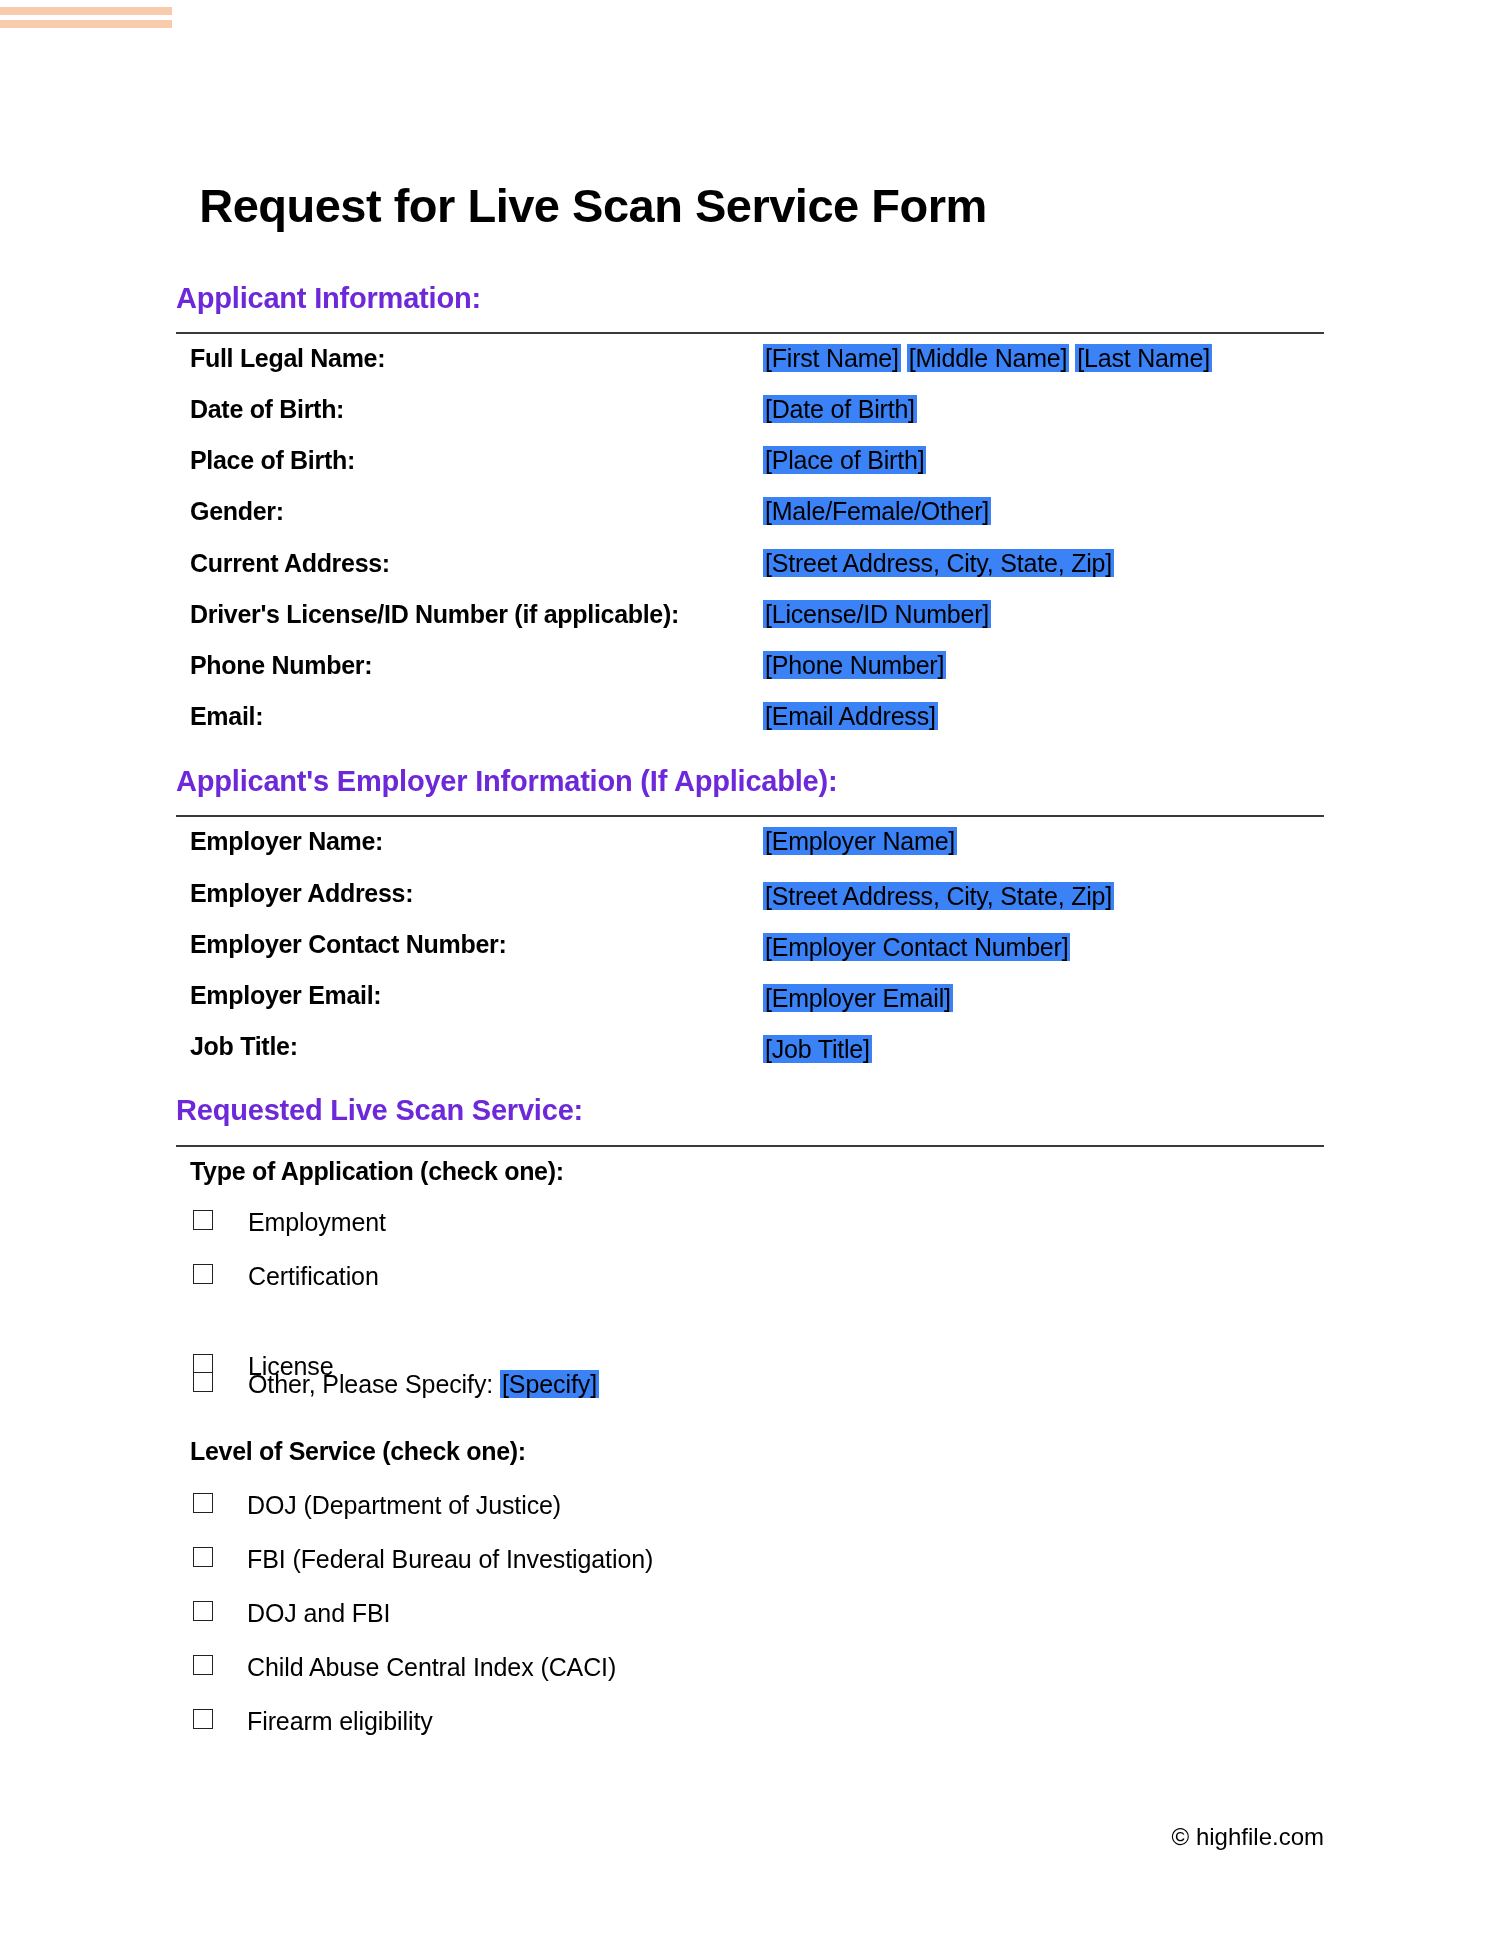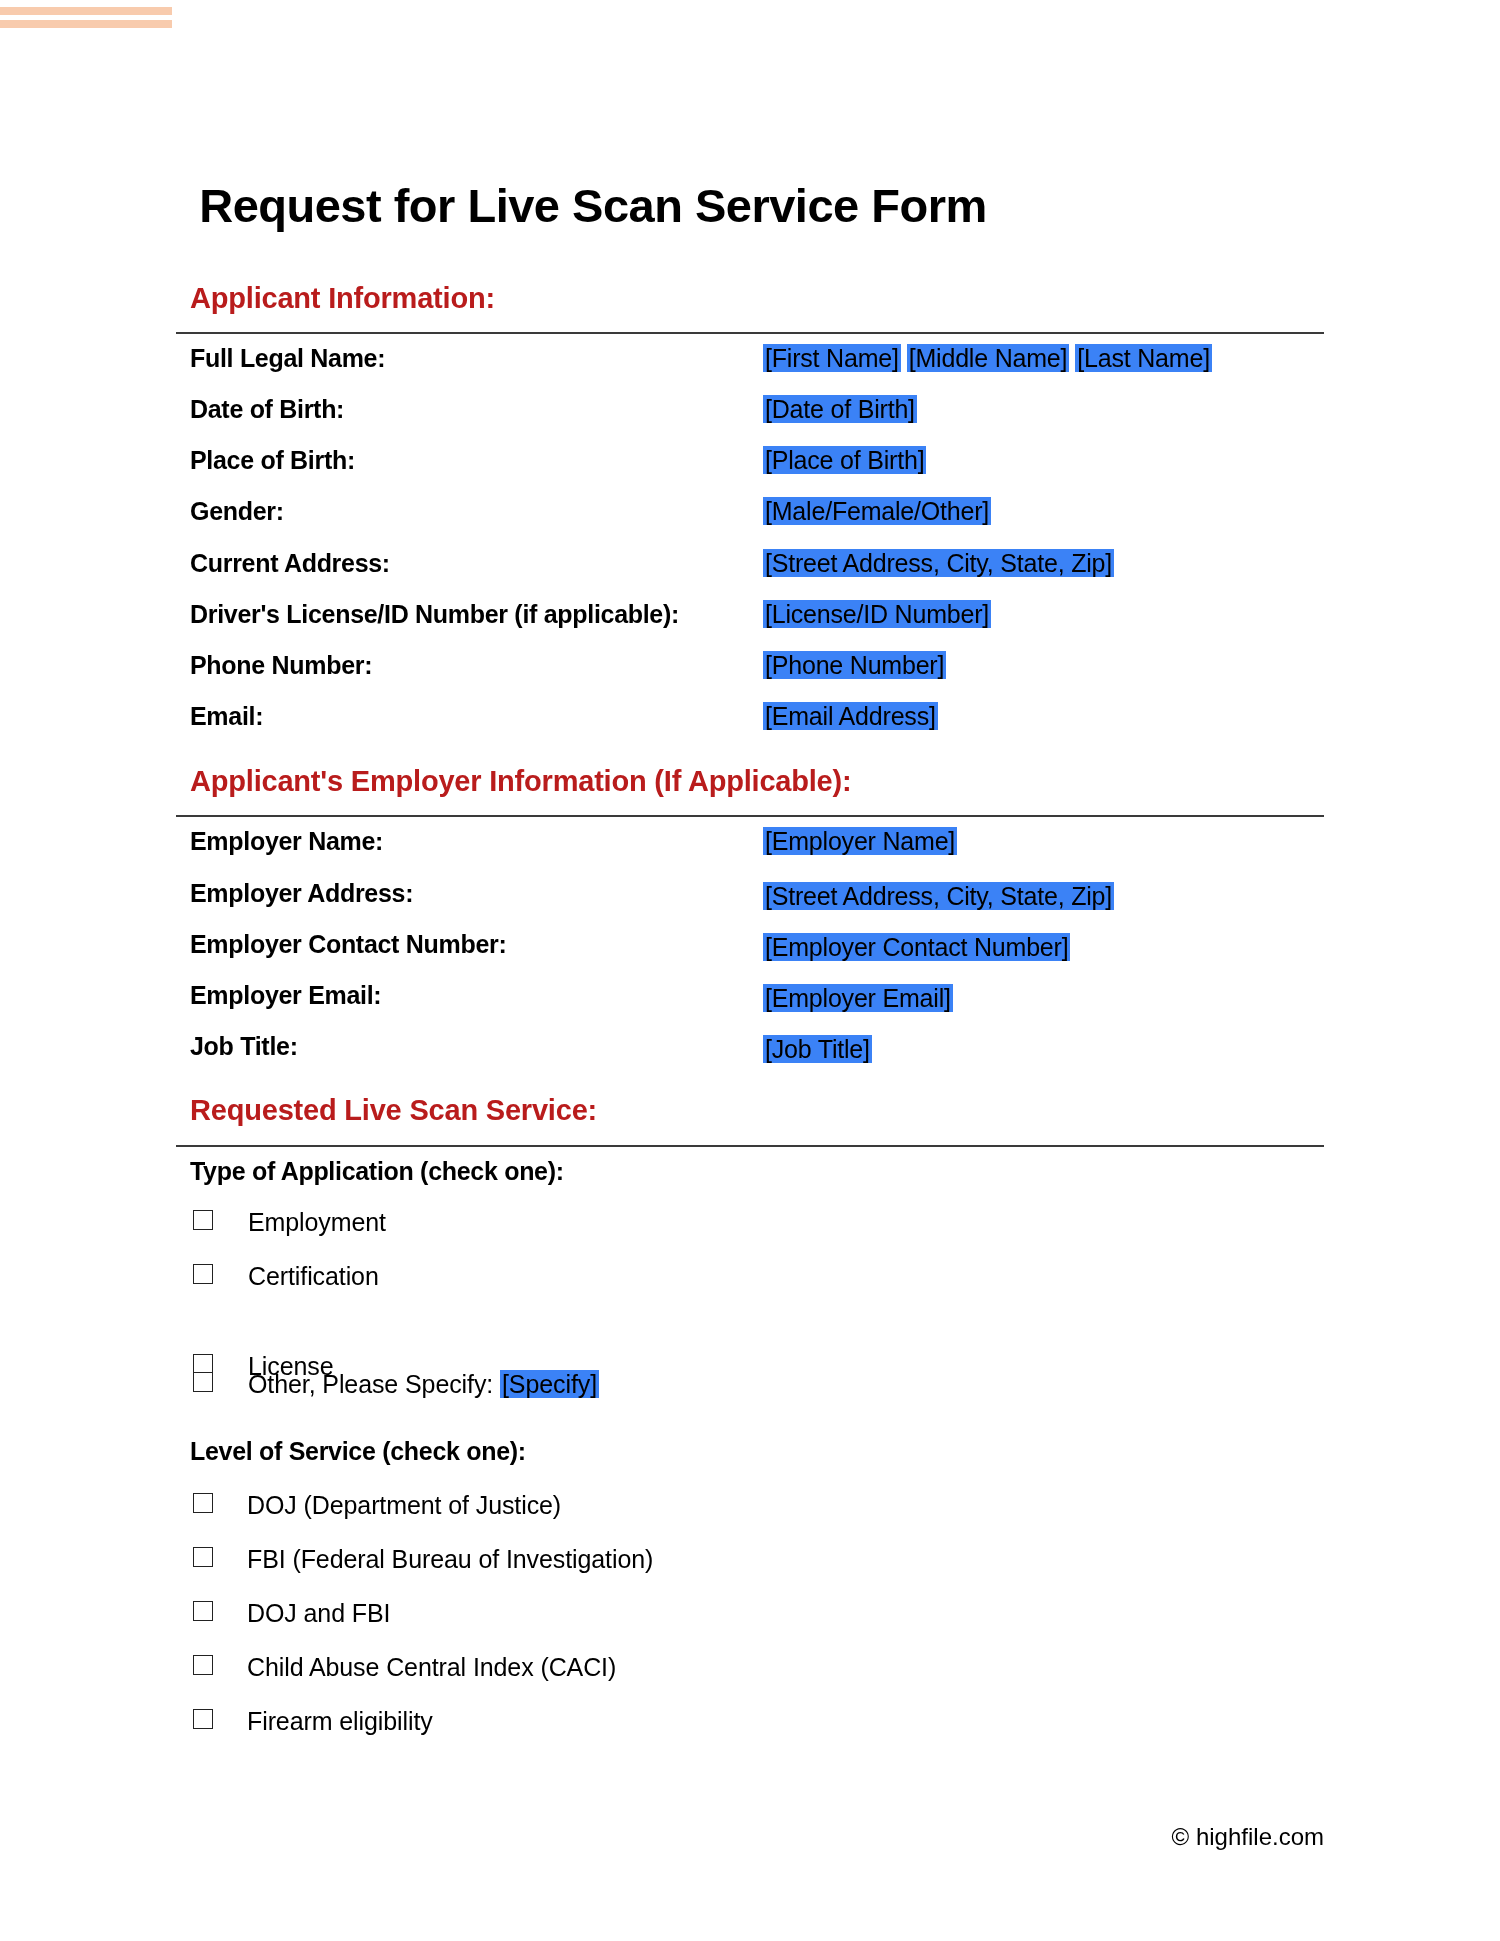--- a/index.html
+++ b/index.html
@@ -10,22 +10,22 @@
   .stripe { position: absolute; left: 0; width: 172px; height: 8px; background: #F8CBAD; }
   .stripe.s1 { top: 7px; }
   .stripe.s2 { top: 20px; }
 
   .title {
     position: absolute; left: 0; width: 1186px; top: 178px;
     text-align: center; font-weight: bold; font-size: 47px; letter-spacing: -0.5px;
     color: #000;
   }
   .section-heading {
-    position: absolute; left: 190px; font-weight: bold; font-size: 29px;
-    color: #b91c1c; letter-spacing: -0.2px;
+    position: absolute; left: 176px; font-weight: bold; font-size: 29px;
+    color: #6d28d9; letter-spacing: -0.2px;
   }
   .rule { position: absolute; left: 176px; width: 1148px; height: 0; border-top: 2px solid #3a3a3a; }
 
   .row { position: absolute; left: 0; width: 1216px; height: 36px; }
   .row .label {
     position: absolute; left: 190px; top: 0; font-weight: bold; font-size: 25px;
     line-height: 36px; letter-spacing: -0.3px; white-space: nowrap;
   }
   .row .value {
     position: absolute; left: 763px; top: 0; font-size: 25px; line-height: 36px; white-space: nowrap;

